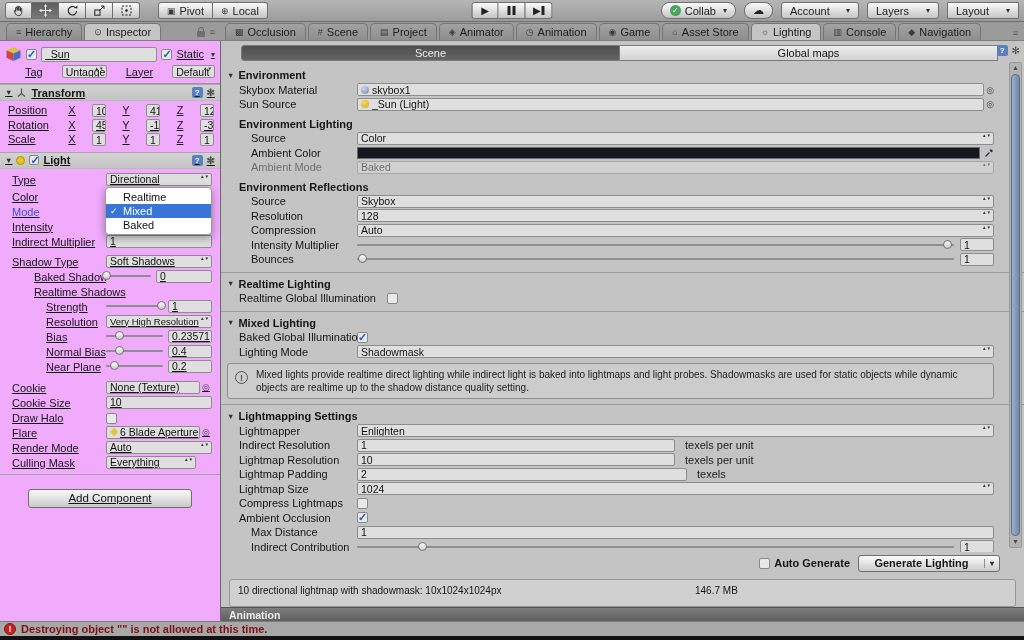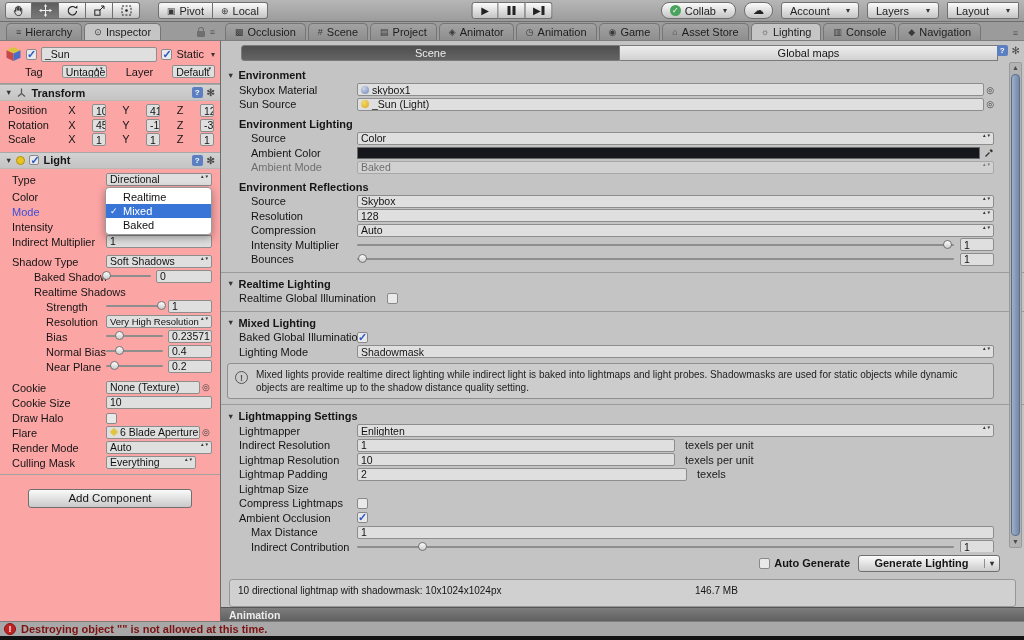--- a/index.html
+++ b/index.html
@@ -36,21 +36,21 @@
     border-radius:5px 5px 0 0; margin-right:2px; font-size:11px; color:#1d1d1d; white-space:nowrap; }
   .tab.active { background:#c5c5c5; }
   .tabicon { font-size:9px; color:#3a3a3a; }
   .ts-icons { margin-left:auto; display:flex; align-items:center; gap:5px; padding:0 6px 3px 0; }
   .lockic { width:8px; height:6px; background:#6f6f6f; border-radius:1px; position:relative; margin-top:5px; }
   .lockic::before { content:""; position:absolute; top:-4px; left:1px; width:4px; height:4px;
     border:1.4px solid #6f6f6f; border-bottom:none; border-radius:3px 3px 0 0; }
   .menuic { font-size:9px; color:#555; line-height:8px; }
   
   .main { display:flex; height:580px; }
-  .left { width:221px; flex-shrink:0; background:#fca5a5; border-right:1px solid #6c6c6c; position:relative; }
+  .left { width:221px; flex-shrink:0; background:#f0abfc; border-right:1px solid #6c6c6c; position:relative;text-decoration:underline; }
   .right { flex:1; background:#c4c4c4; display:flex; flex-direction:column; position:relative; }
   
   .fld { background:#dfdfdf; border:1px solid #8d8d8d; border-radius:2px; height:13px;
     padding:0 3px; font-size:10.5px; display:flex; align-items:center; white-space:nowrap; overflow:hidden; color:#111; }
   .dd { justify-content:flex-start; position:relative; padding-right:12px; }
   .ddarr { position:absolute; right:2px; top:1px; display:flex; flex-direction:column; line-height:4.6px; font-size:4.6px; color:#333; }
   .cb { width:11px; height:11px; background:#e9e9e9; border:1px solid #898989; border-radius:2px; position:relative; flex-shrink:0; }
   .cb.on::after { content:"✓"; position:absolute; left:0px; top:-2px; font-size:11px; font-weight:bold; color:#2d59c8; }
   .sl { flex:1; height:2px; background:#8e8e8e; border-radius:1px; position:relative; }
   .knob { width:9px; height:9px; border-radius:50%; background:linear-gradient(#fdfdfd,#cccccc);
@@ -742,20 +742,26 @@
       </div>
       <div class="lrow">
         <span class="lab rind1">Lightmap Padding</span>
         <span class="ctl">
             <span class="fld w332">2</span>
             <span class="unit">texels</span>
           </span>
       </div>
       <div class="lrow">
         <span class="lab rind1">Lightmap Size</span>
+        <span class="ctl">
+            <span class="fld dd">
+              <span>1024</span>
+              <span class="ddarr">▲▼</span>
+            </span>
+          </span>
       </div>
       <div class="lrow">
         <span class="lab rind1">Compress Lightmaps</span>
         <span class="ctl">
             <span class="cb"></span>
           </span>
       </div>
       <div class="lrow">
         <span class="lab rind1">Ambient Occlusion</span>
         <span class="ctl">

